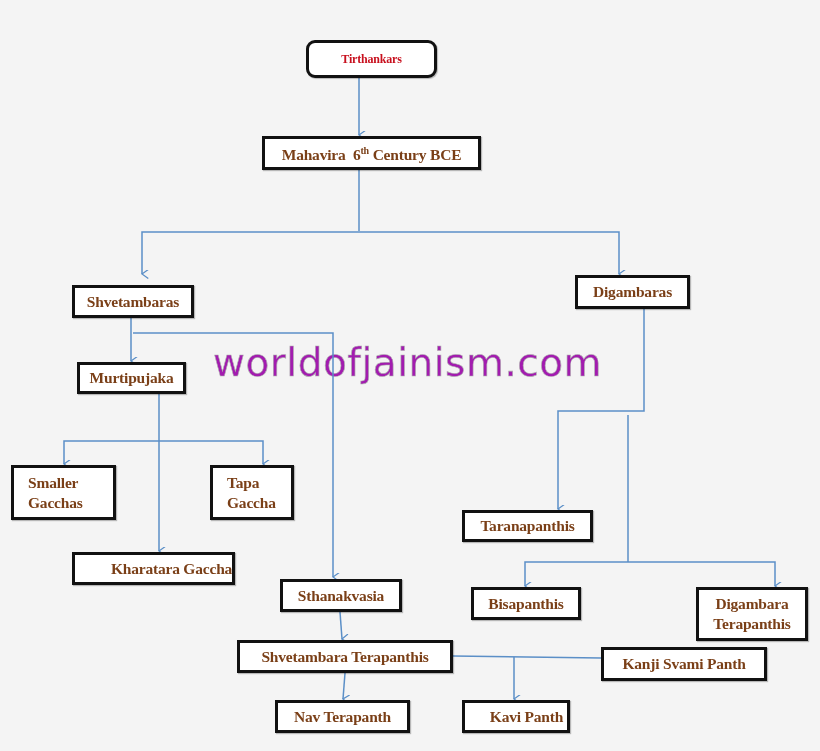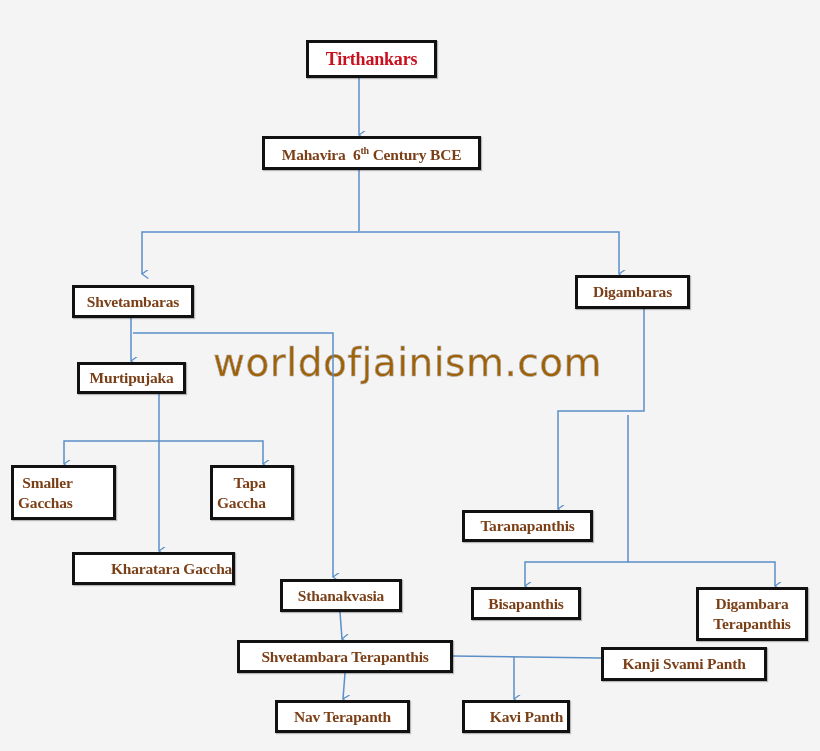--- a/index.html
+++ b/index.html
@@ -13,21 +13,21 @@
     #connectors {
       position: absolute; left: 0; top: 0;
       width: 820px; height: 751px;
       z-index: 1;
     }
     .watermark {
       position: absolute;
       left: 213px; top: 340px;
       font-family: "DejaVu Sans", "Liberation Sans", sans-serif;
       font-size: 39px;
-      color: #a16207;
+      color: #a21caf;
       -webkit-text-stroke: 0.6px #b0b0b0;
       letter-spacing: 0.5px;
       z-index: 0;
       white-space: nowrap;
     }
     .node {
       position: absolute;
       box-sizing: border-box;
       background: #ffffff;
       border: 3px solid #111111;
@@ -37,22 +37,22 @@
       font-size: 15.5px;
       display: flex;
       align-items: center;
       justify-content: center;
       text-align: center;
       line-height: 20px;
       z-index: 2;
       white-space: nowrap;
       letter-spacing: -0.2px;
     }
-    .node.left { justify-content: flex-start; padding-left: 4px; text-align: right; }
-    .node.root { color: #c8101e; font-size: 18px; }
+    .node.left { justify-content: flex-start; padding-left: 14px; text-align: left; }
+    .node.root { color: #c8101e; font-size: 12px; border-radius: 9px; }
     .node .sup { font-size: 10px; vertical-align: 6px; text-align: center; }
     .node .multi { display: block; white-space: normal; }
   </style>
 </head>
 <body>
 
 <div class="watermark">worldofjainism.com</div>
 
 <svg id="connectors" viewBox="0 0 820 751" xmlns="http://www.w3.org/2000/svg">
   <defs>

